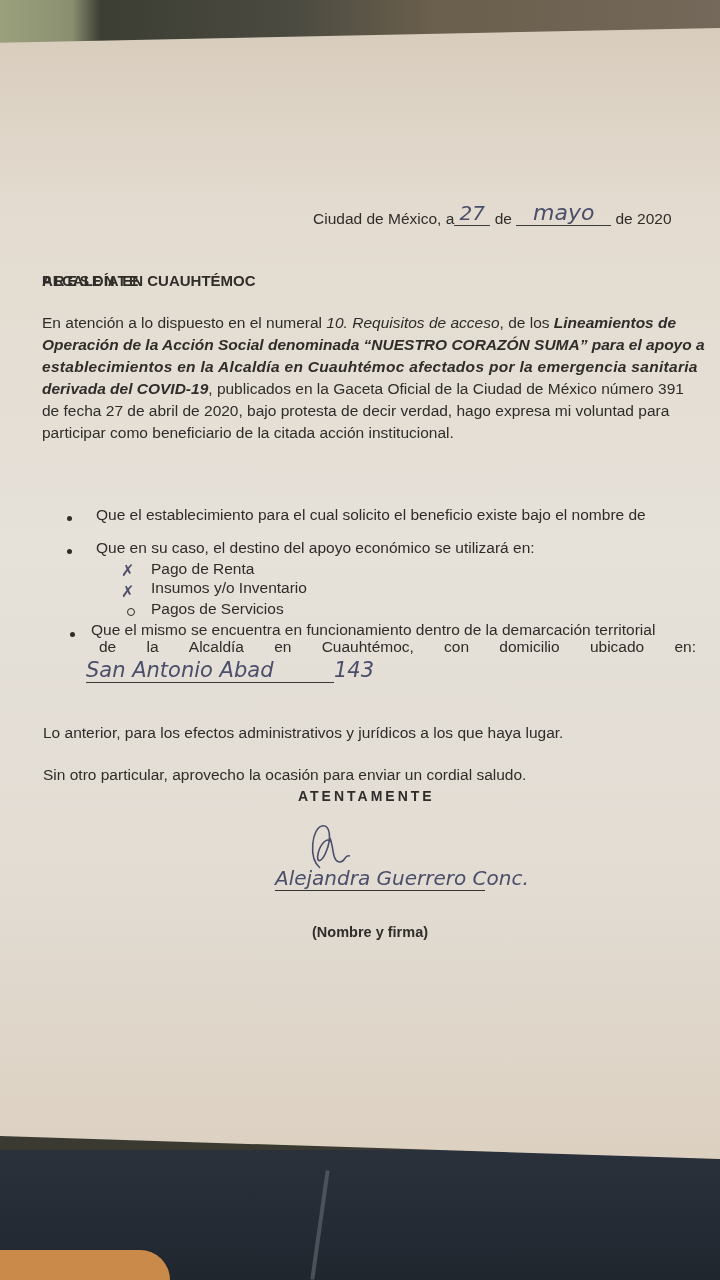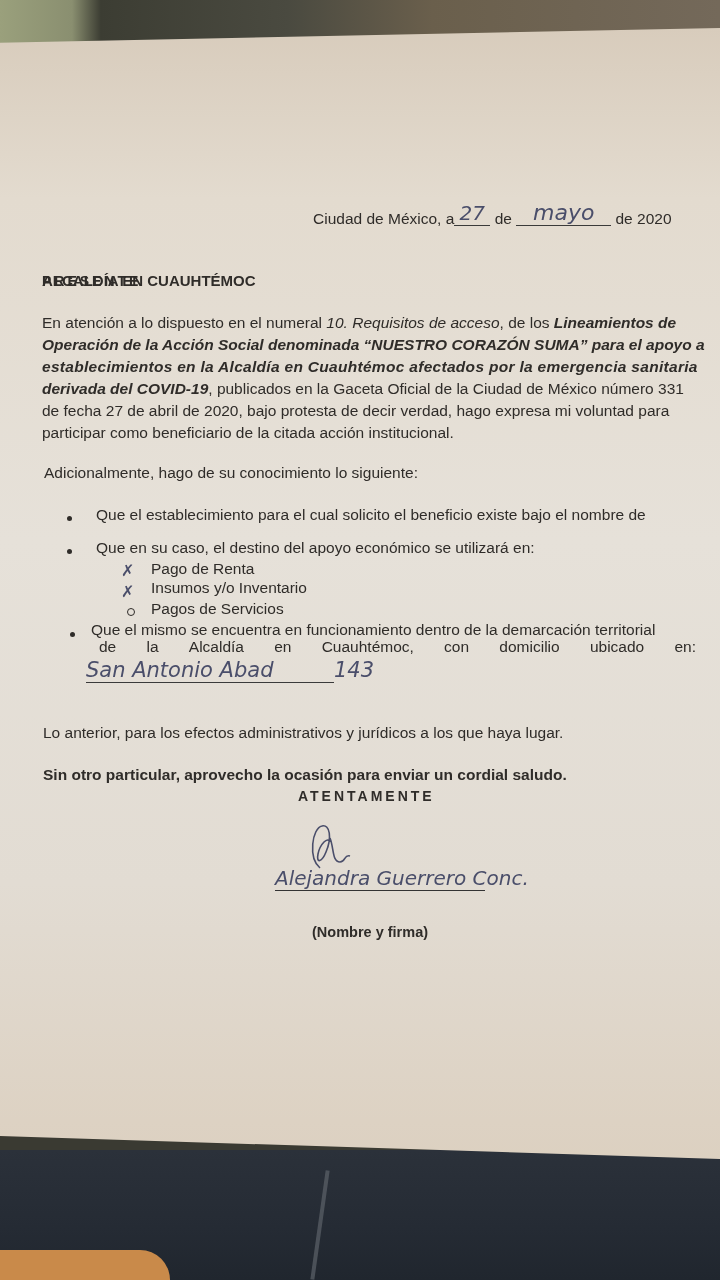--- a/index.html
+++ b/index.html
@@ -62,26 +62,25 @@
 
   <div class="line b" style="left:42px; top:251px; font-size:15px;">ALCALDÍA EN CUAUHTÉMOC</div>
   <div class="line spaced" style="left:42px; top:273px; font-size:14px;">PRESENTE</div>
 
   <div class="line" style="left:42px; top:314px;">
     <span>En atención a lo dispuesto en el numeral </span><span class="i">10. Requisitos de acceso</span><span>, de los </span><span class="bi">Lineamientos de</span>
   </div>
   <div class="line bi" style="left:42px; top:336px;">Operación de la Acción Social denominada “NUESTRO CORAZÓN SUMA” para el apoyo a</div>
   <div class="line bi" style="left:42px; top:358px; letter-spacing:.3px;">establecimientos en la Alcaldía en Cuauhtémoc afectados por la emergencia sanitaria</div>
   <div class="line" style="left:42px; top:380px;">
-    <span class="bi">derivada del COVID-19</span><span>, publicados en la Gaceta Oficial de la Ciudad de México número 331</span>
+    <span class="bi">derivada del COVID-19</span><span>, publicados en la Gaceta Oficial de la Ciudad de México número 391</span>
   </div>
   <div class="line" style="left:42px; top:402px;">de fecha 27 de abril de 2020, bajo protesta de decir verdad, hago expresa mi voluntad para</div>
   <div class="line" style="left:42px; top:424px;">participar como beneficiario de la citada acción institucional.</div>
 
-  <div class="line" style="left:44px; top:464px;">Adicionalmente, hago de su conocimiento lo siguiente:</div>
 
   <div class="bullet" style="left:67px; top:516px;"></div>
   <div class="line" style="left:96px; top:506px;">Que el establecimiento para el cual solicito el beneficio existe bajo el nombre de</div>
 
   <div class="bullet" style="left:67px; top:549px;"></div>
   <div class="line" style="left:96px; top:539px;">Que en su caso, el destino del apoyo económico se utilizará en:</div>
 
   <div class="xmark" style="left:121px; top:561px;">✗</div>
   <div class="line" style="left:151px; top:560px;">Pago de Renta</div>
 
@@ -102,21 +101,21 @@
     <span>con</span>
     <span>domicilio</span>
     <span>ubicado</span>
     <span>en:</span>
   </div>
   <div class="line" style="left:86px; top:658px;">
     <span class="underline hand" style="width:248px; font-size:21px;">San Antonio Abad</span><span class="hand" style="font-size:21px;">143</span>
   </div>
 
   <div class="line" style="left:43px; top:724px;">Lo anterior, para los efectos administrativos y jurídicos a los que haya lugar.</div>
-  <div class="line" style="left:43px; top:766px;font-weight:bold;">Sin otro particular, aprovecho la ocasión para enviar un cordial saludo.</div>
+  <div class="line" style="left:43px; top:766px;">Sin otro particular, aprovecho la ocasión para enviar un cordial saludo.</div>
   <div class="line spaced" style="left:298px; top:788px; font-size:14px;">ATENTAMENTE</div>
 
   <svg style="position:absolute; left:300px; top:818px;" width="60" height="60" viewBox="0 0 60 60">
     <path d="M20 50 C 8 40, 12 10, 22 8 C 30 6, 32 20, 26 34 C 22 44, 16 46, 18 36 C 20 26, 28 18, 30 24 M30 20 C 34 30, 32 44, 40 44 C 46 44, 44 36, 50 38" fill="none" stroke="#4a4e6a" stroke-width="1.6"></path>
   </svg>
   <div class="line hand" style="left:275px; top:866px; font-size:20px; width:210px; border-bottom:1.3px solid #333;">Alejandra Guerrero Conc.</div>
   <div class="line b" style="left:312px; top:903px; font-size:14.5px;">(Nombre y firma)</div>
 </div>
 
 </body></html>

